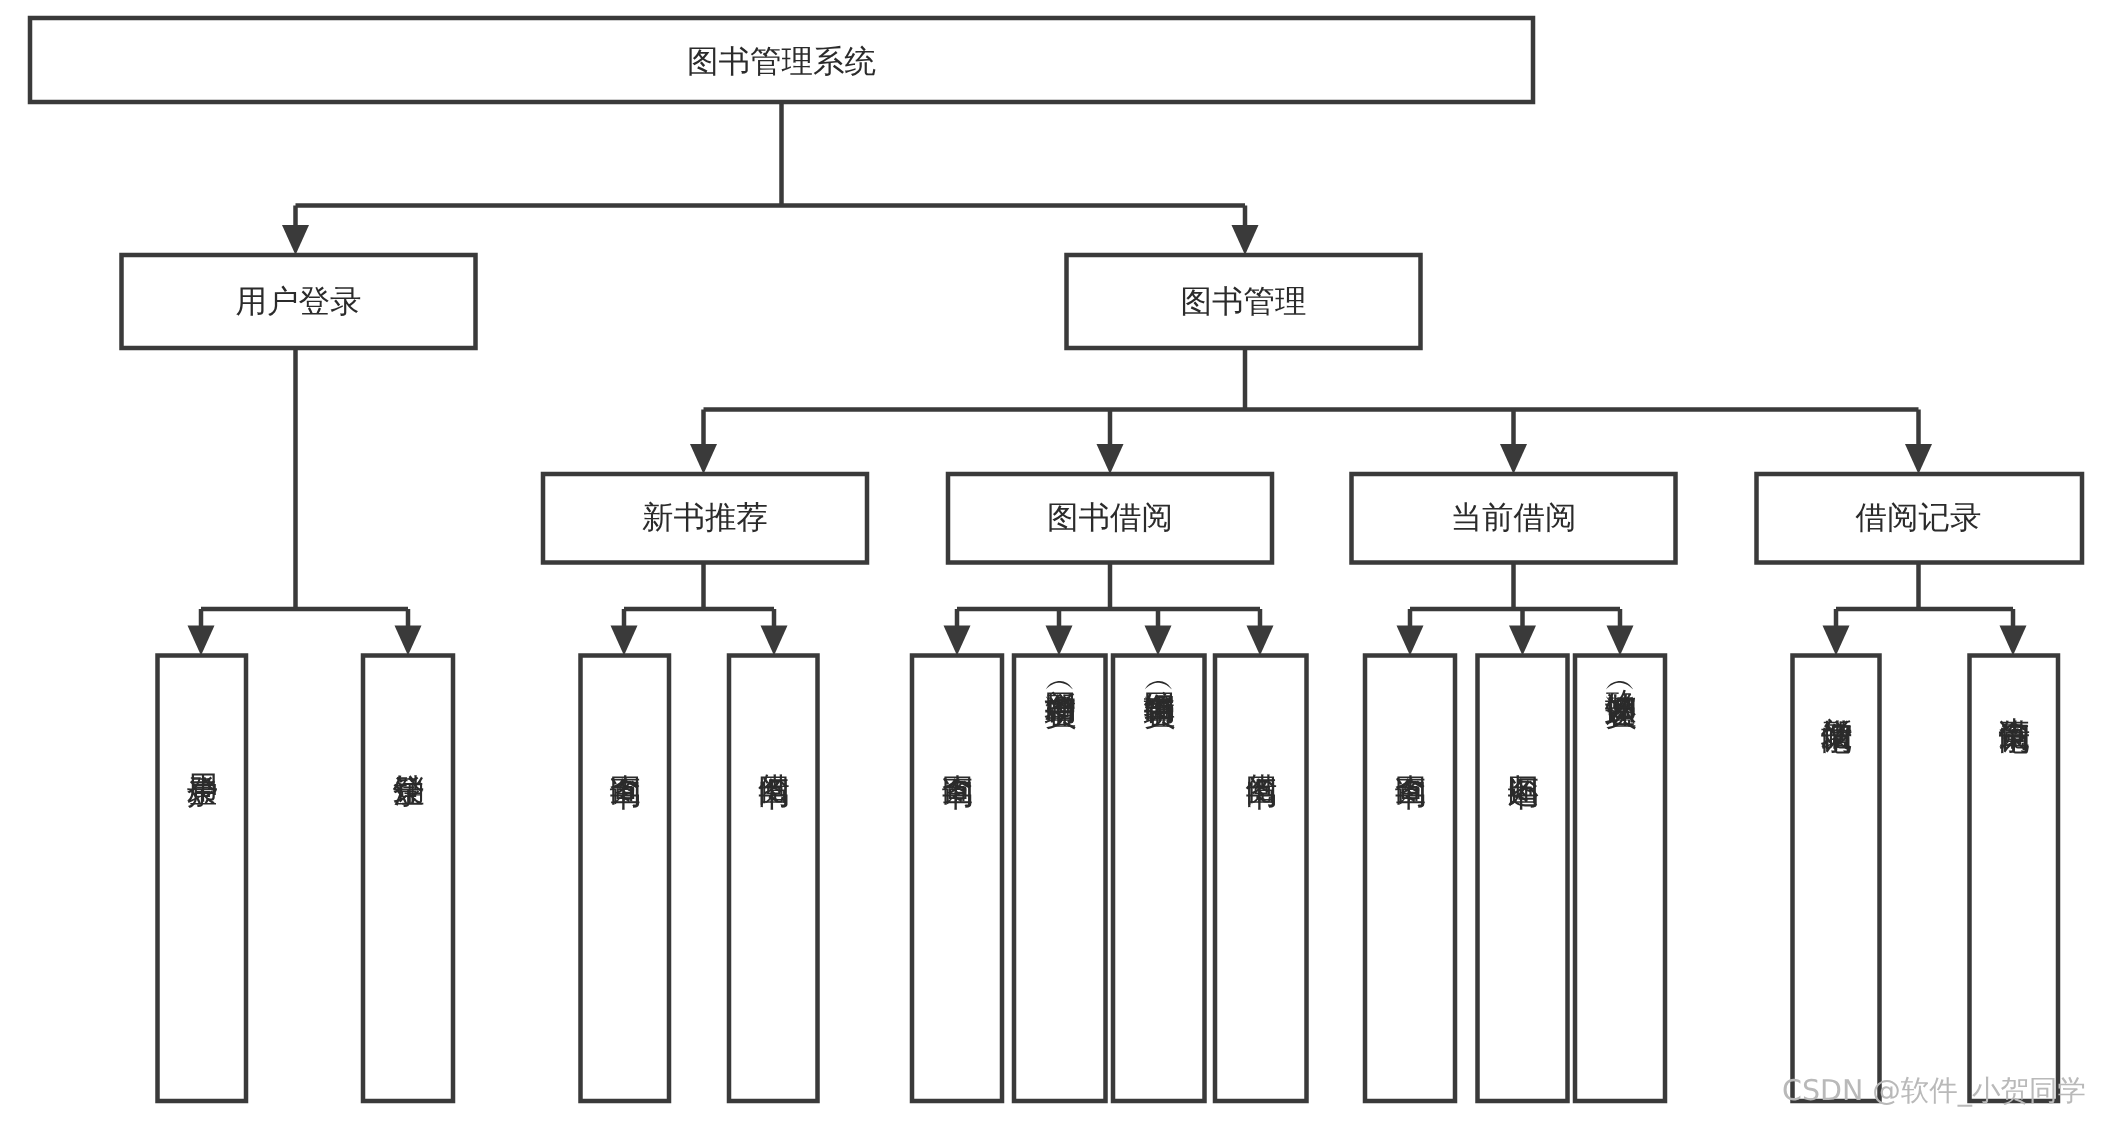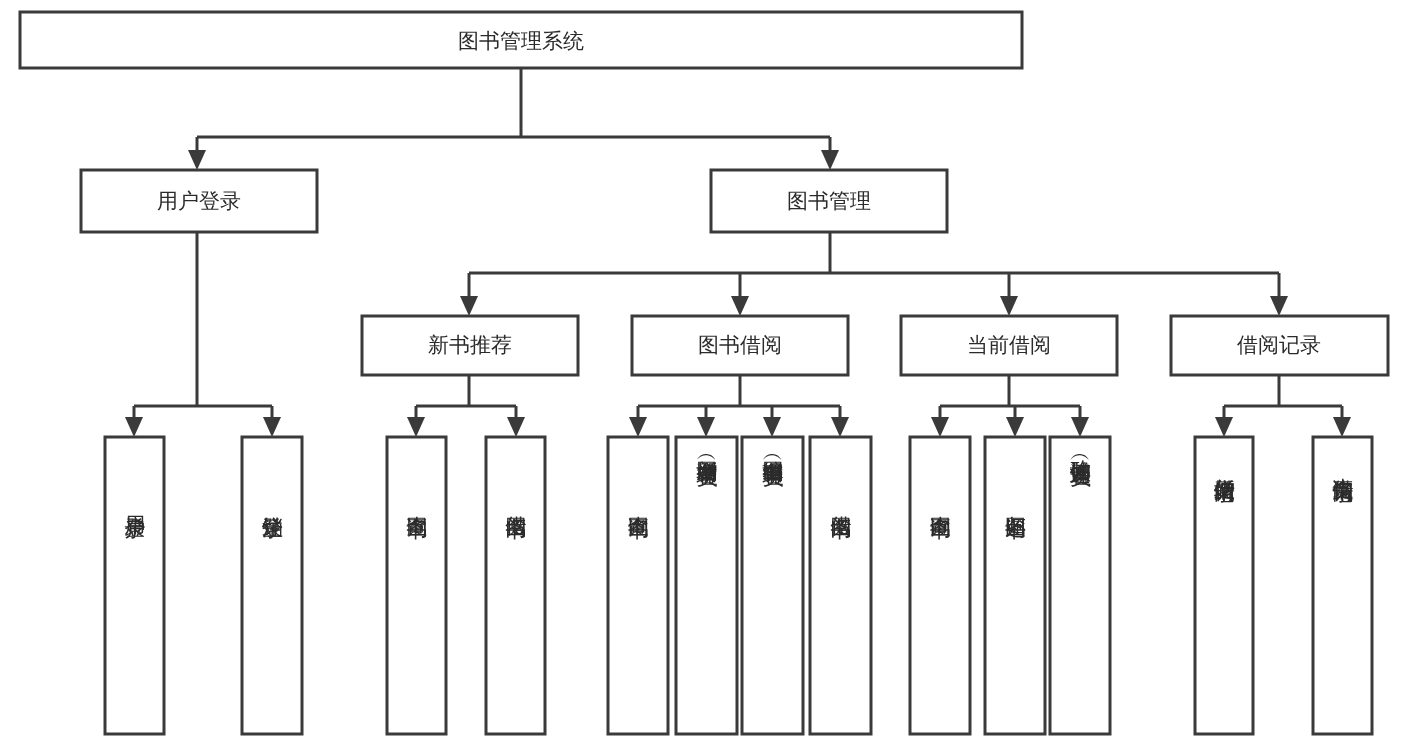--- a/index.html
+++ b/index.html
@@ -258,14 +258,15 @@
   </div>
 
   <div class="leaf-cell" style="left:1195px; top:437px; width:58px; height:297px;">
     <div class="node-label-v" style="position:relative; top:24px;">新增借阅记录</div>
   </div>
 
   <div class="leaf-cell" style="left:1313px; top:437px; width:59px; height:297px;">
     <div class="node-label-v" style="position:relative; top:24px;">查询借阅记录</div>
   </div>
 
+  <div class="watermark">CSDN @软件_小贺同学</div>
 
 </div>
 
 </body></html>

